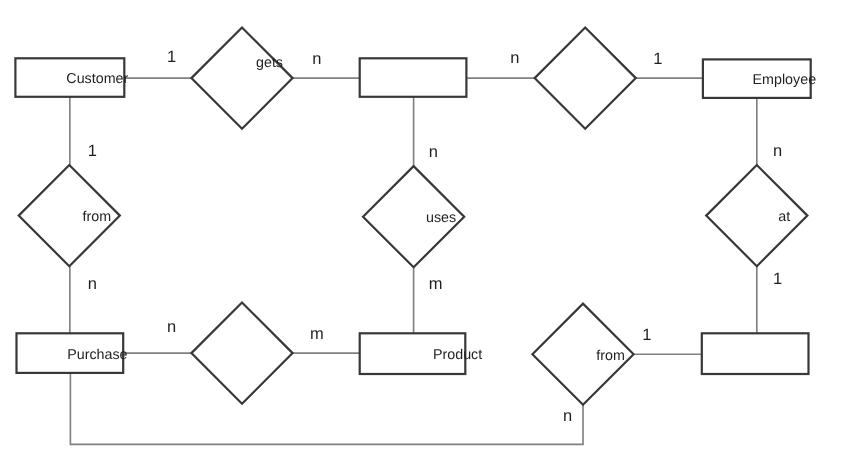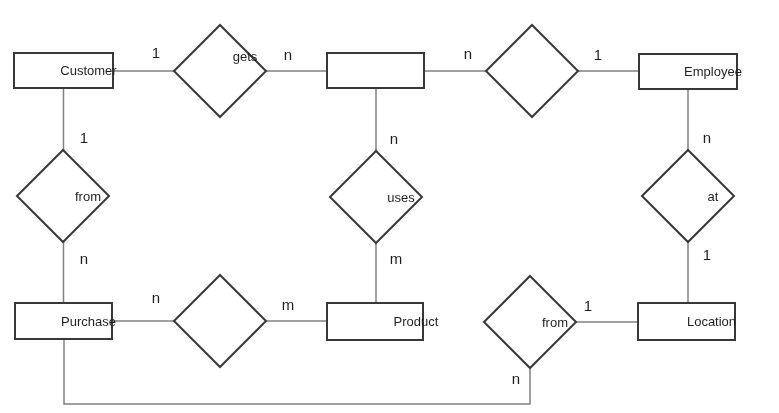--- a/index.html
+++ b/index.html
@@ -76,21 +76,20 @@
       <rect class="shape" x="15" y="303" width="97" height="36"></rect>
       <rect class="shape" x="327" y="303" width="96" height="37"></rect>
       <rect class="shape" x="638" y="303" width="97" height="37"></rect>
     </g>
   </svg>
 
   <span class="entity-label" style="left:14px;top:53px;width:99px;height:35px">Customer</span>
   <span class="entity-label" style="left:639px;top:54px;width:98px;height:35px">Employee</span>
   <span class="entity-label" style="left:15px;top:303px;width:97px;height:36px">Purchase</span>
   <span class="entity-label" style="left:331px;top:303px;width:120px;height:37px">Product</span>
-  <span class="entity-label" style="left:638px;top:303px;width:97px;height:37px">Location</span>
 
   <span class="rel-label" style="left:174px;top:10px;width:92px;height:92px">gets</span>
   <span class="rel-label" style="left:17px;top:150px;width:92px;height:92px">from</span>
   <span class="rel-label" style="left:330px;top:151px;width:92px;height:92px">uses</span>
   <span class="rel-label" style="left:642px;top:150px;width:92px;height:92px">at</span>
   <span class="rel-label" style="left:484px;top:276px;width:92px;height:92px">from</span>
 
   <span class="card-label" style="left:156px;top:52px">1</span>
   <span class="card-label" style="left:288px;top:54px">n</span>
   <span class="card-label" style="left:468px;top:53px">n</span>

